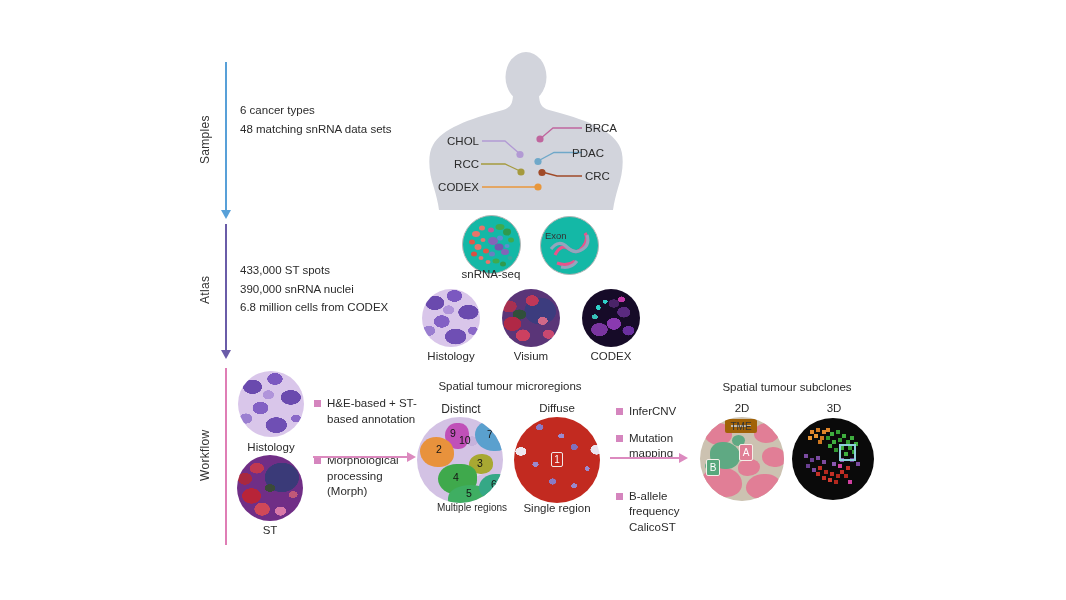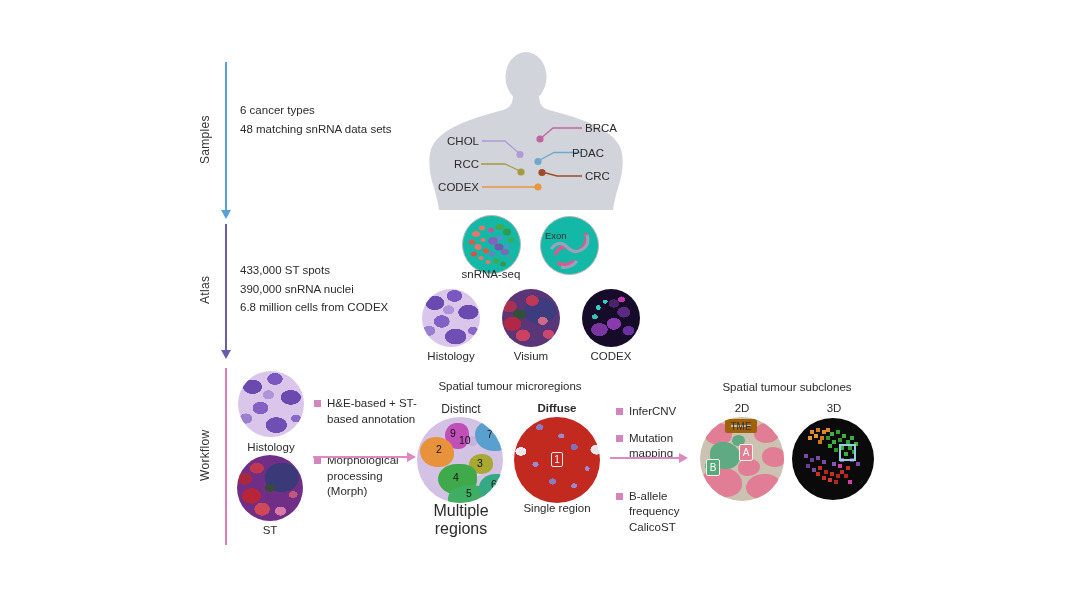--- a/index.html
+++ b/index.html
@@ -239,40 +239,40 @@
     </div>
     <div class="bitem" style="white-space:normal; margin-top:26px;">
       <span class="bsq"></span>
       <span>Morphological processing (Morph)</span>
     </div>
   </div>
   <div class="harrow" style="left:313px; top:456px; width:95px;"></div>
 
   <div class="ctr abs" style="left:430px; top:380px; width:160px; font-size:11.5px;">Spatial tumour microregions</div>
   <div class="ctr abs" style="left:421px; top:402px; width:80px; font-size:12px;">Distinct</div>
-  <div class="ctr abs" style="left:517px; top:402px; width:80px; font-size:11.5px;font-weight:bold;">Diffuse</div>
+  <div class="ctr abs" style="left:517px; top:402px; width:80px; font-size:11.5px;">Diffuse</div>
 
   <div class="circ tex-distinct" style="left:417px; top:417px; width:86px; height:86px;">
     <div class="blob" style="left:28px; top:6px;  width:24px; height:26px; background:#c050b8; border-radius:55% 45% 50% 60%;"></div>
     <div class="blob" style="left:3px;  top:20px; width:34px; height:30px; background:#e8923c; border-radius:50% 55% 45% 55%;"></div>
     <div class="blob" style="left:58px; top:3px;  width:36px; height:31px; background:#5aa0ce; border-radius:50% 50% 45% 55%;"></div>
     <div class="blob" style="left:52px; top:37px; width:24px; height:20px; background:#a8a832; border-radius:55% 45% 50% 50%;"></div>
     <div class="blob" style="left:21px; top:47px; width:39px; height:31px; background:#3fa94c; border-radius:55% 45% 55% 60%;"></div>
     <div class="blob" style="left:31px; top:68px; width:45px; height:26px; background:#3fae62; border-radius:50% 50% 40% 40%;"></div>
     <div class="blob" style="left:62px; top:57px; width:33px; height:27px; background:#35a886; border-radius:55% 45% 45% 55%;"></div>
     <span class="rnum" style="left:33px; top:10px;">9</span>
     <span class="rnum" style="left:42px; top:17px;">10</span>
     <span class="rnum" style="left:70px; top:11px;">7</span>
     <span class="rnum" style="left:19px; top:26px;">2</span>
     <span class="rnum" style="left:60px; top:40px;">3</span>
     <span class="rnum" style="left:36px; top:54px;">4</span>
     <span class="rnum" style="left:49px; top:70px;">5</span>
     <span class="rnum" style="left:74px; top:61px;">6</span>
   </div>
-  <div class="ctr abs" style="left:411px; top:502px; width:100px; font-size:16px;">Multiple regions</div>
+  <div class="ctr abs" style="left:422px; top:502px; width:100px; font-size:10px;">Multiple regions</div>
 
   <div class="circ tex-diffuse" style="left:514px; top:417px; width:86px; height:86px;">
     <div class="tagbox" style="left:37px; top:35px; width:12px; height:15px; border:1px solid #f0e8e8; color:#fff; background:rgba(200,40,30,.5);">1</div>
   </div>
   <div class="ctr abs" style="left:507px; top:502px; width:100px; font-size:11.5px;">Single region</div>
 
   <div class="blist" style="left:616px; top:404px; width:78px;">
     <div class="bitem">
       <span class="bsq"></span>
       <span>InferCNV</span>

